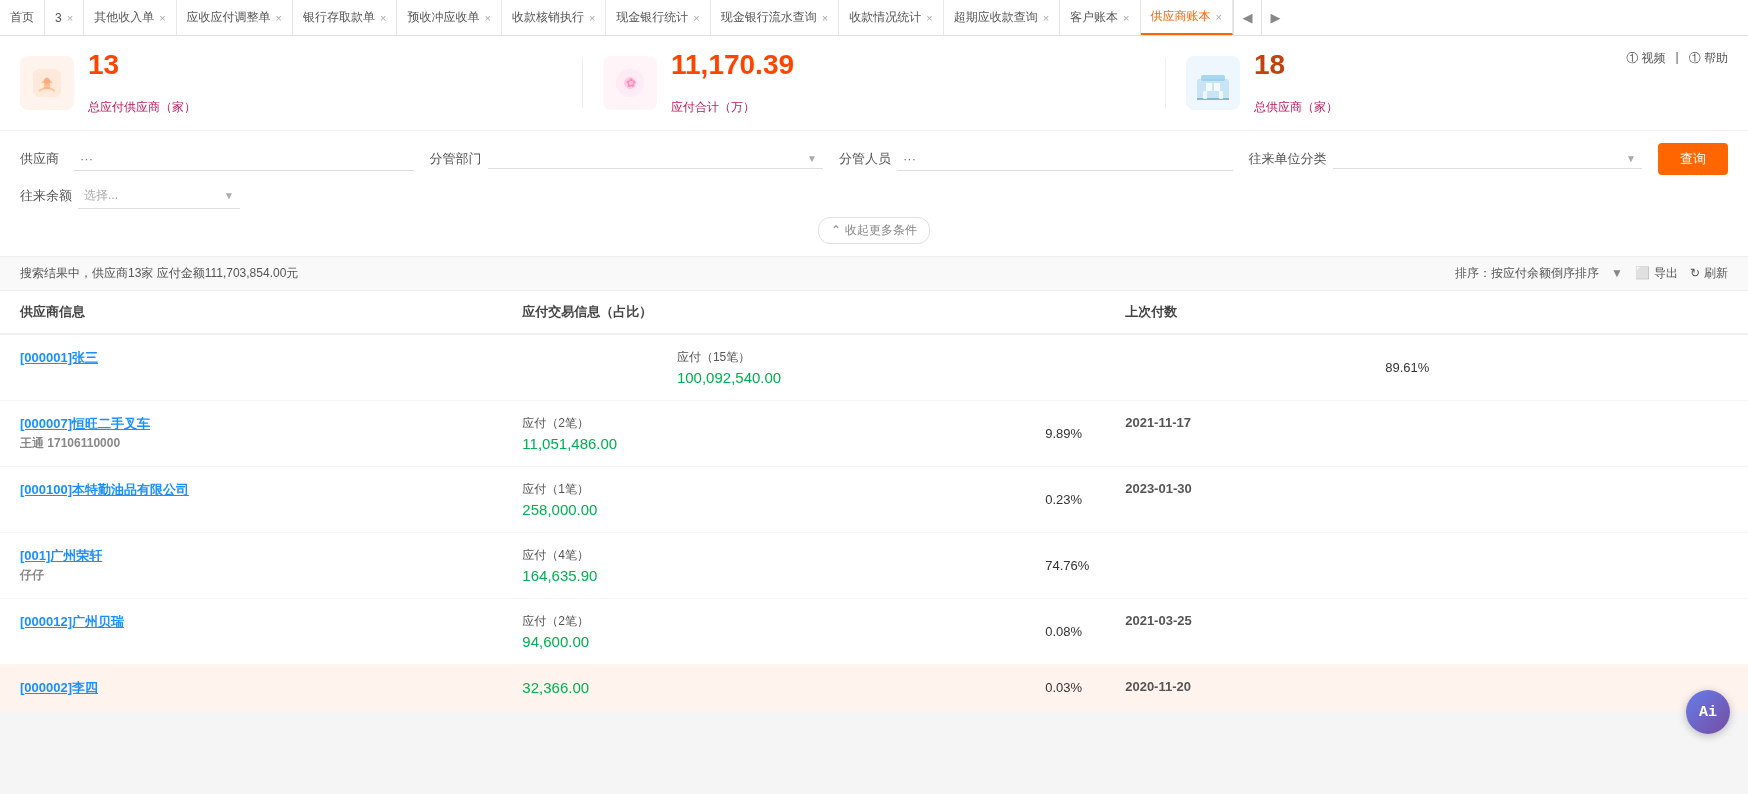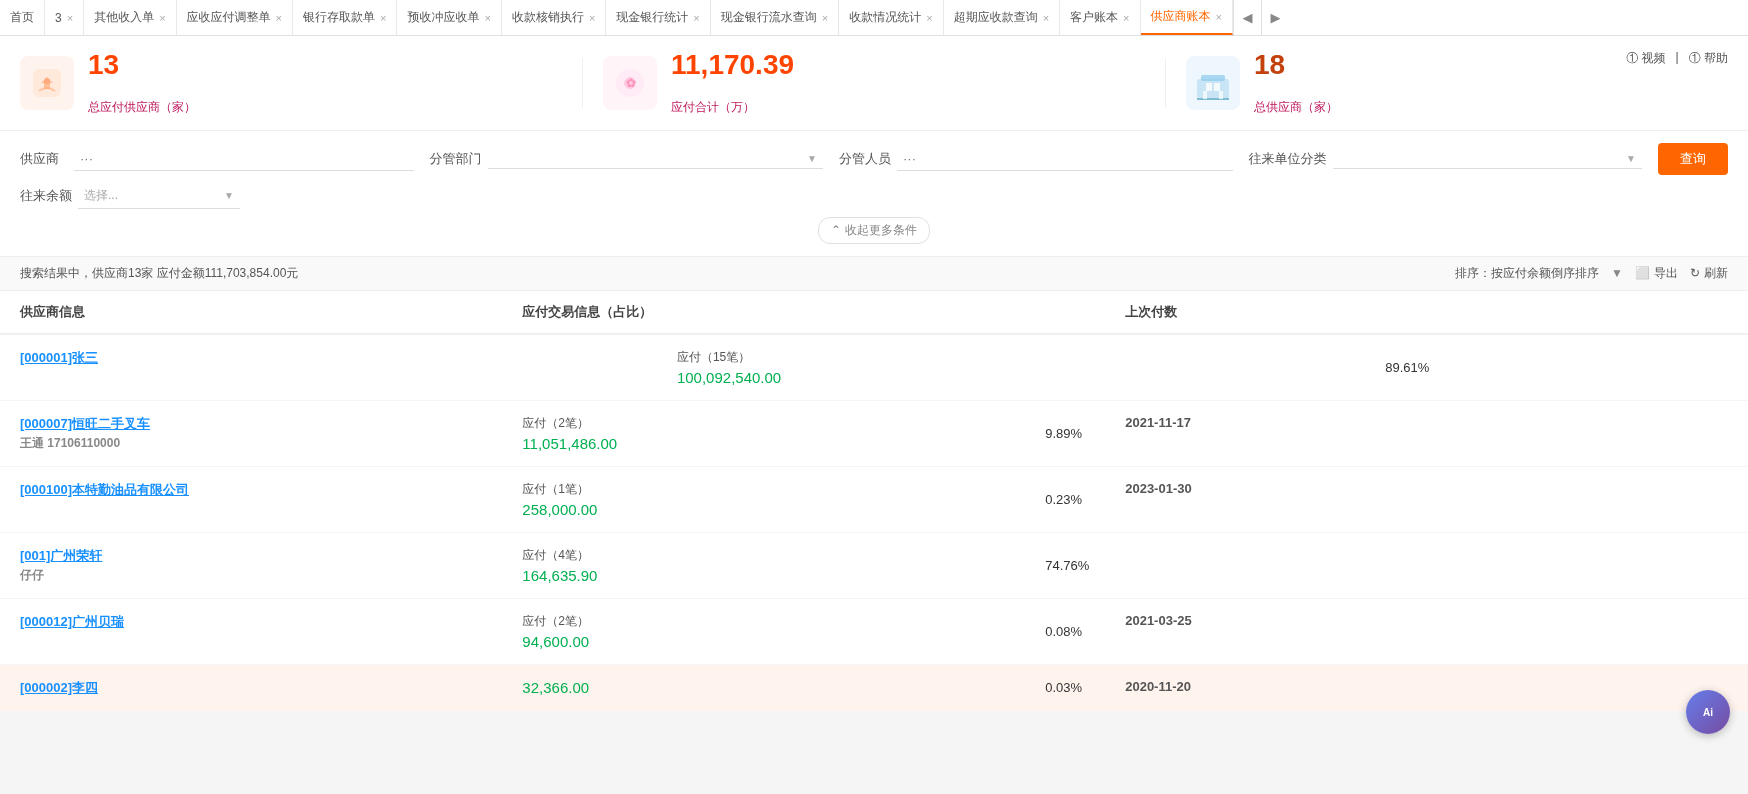--- a/index.html
+++ b/index.html
@@ -266,24 +266,25 @@
       right: 18px;
       bottom: 60px;
       background: linear-gradient(135deg, #667eea, #764ba2);
       color: #fff;
       border-radius: 50%;
       width: 44px;
       height: 44px;
       display: flex;
       align-items: center;
       justify-content: center;
-      font-size: 10px;
+      font-size: 15px;
       font-weight: bold;
       cursor: pointer;
       box-shadow: 0 2px 8px rgba(0,0,0,0.25);
+      font-family: Liberation Mono, monospace;
     }
   </style>
 </head>
 <body>
 
 <div class="top-nav">
   <div class="nav-tab">
     <span>首页</span>
   </div>
   <div class="nav-tab">

